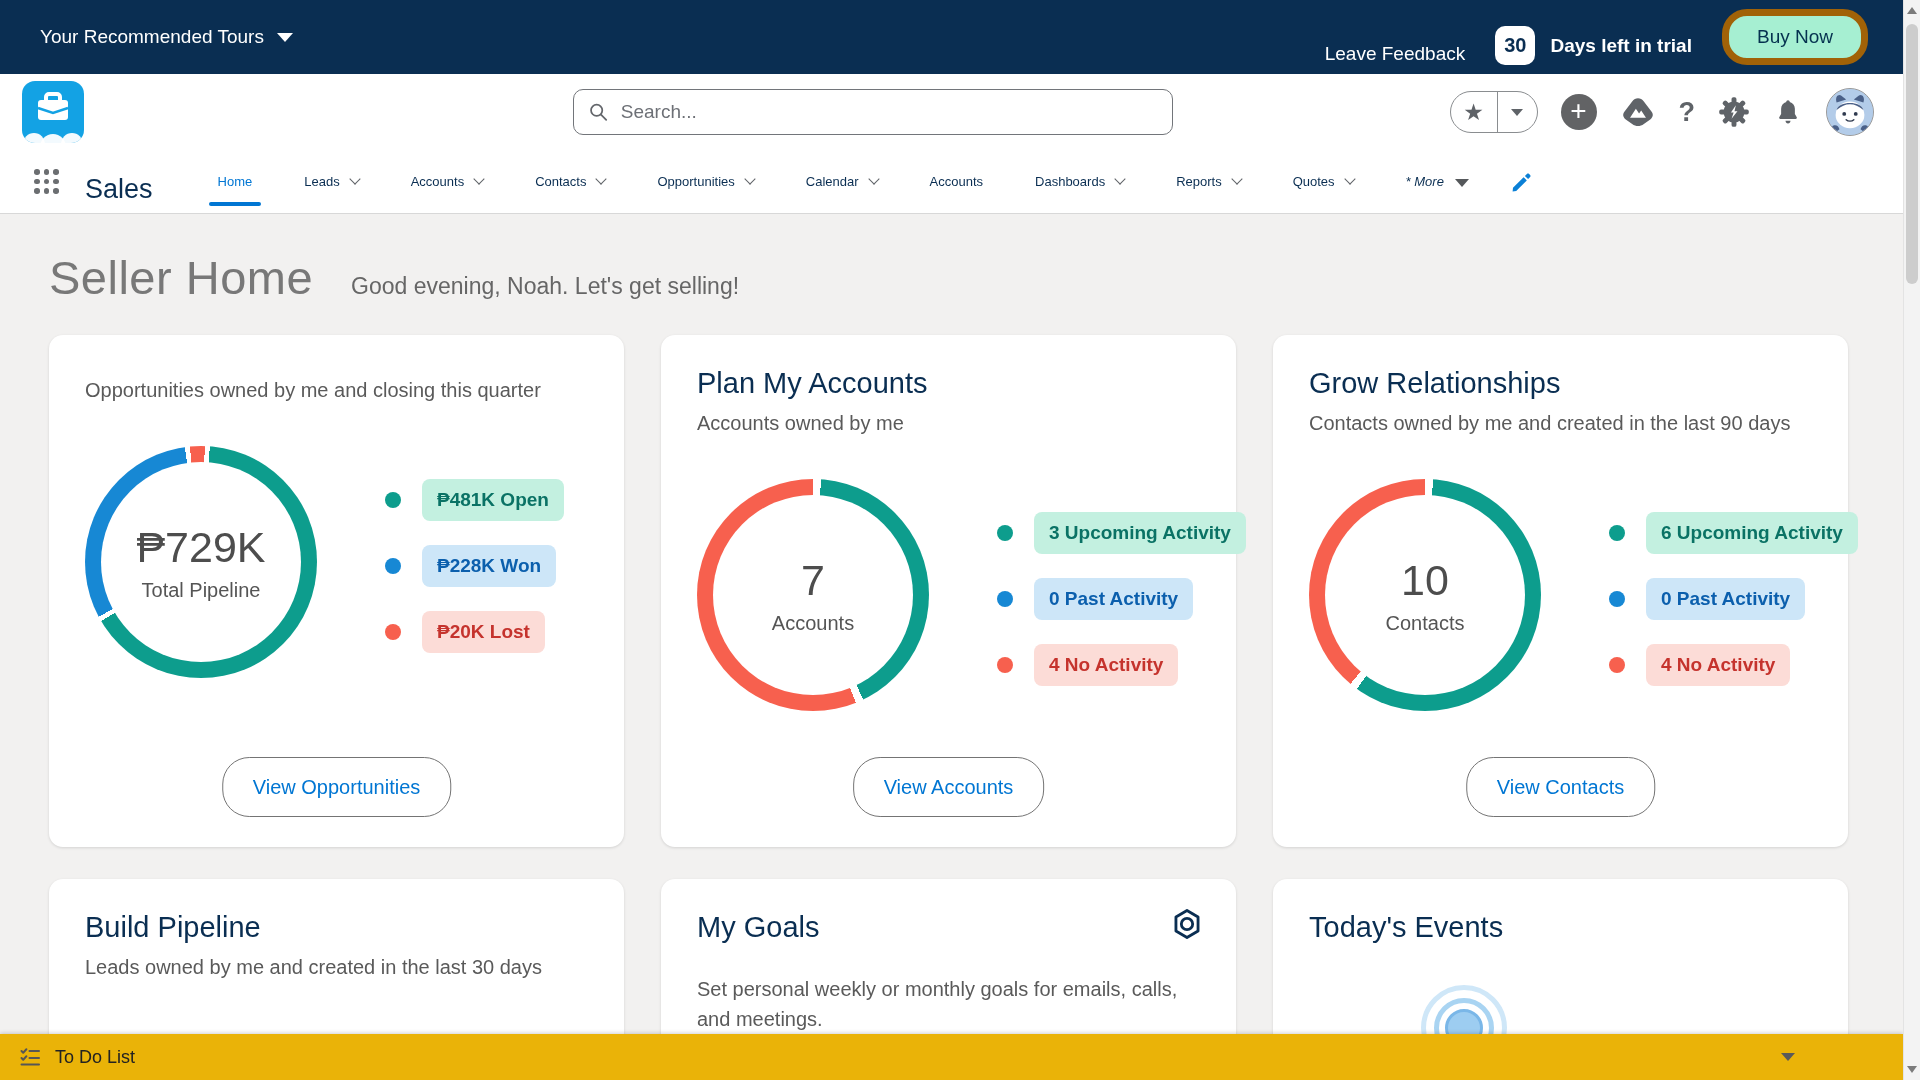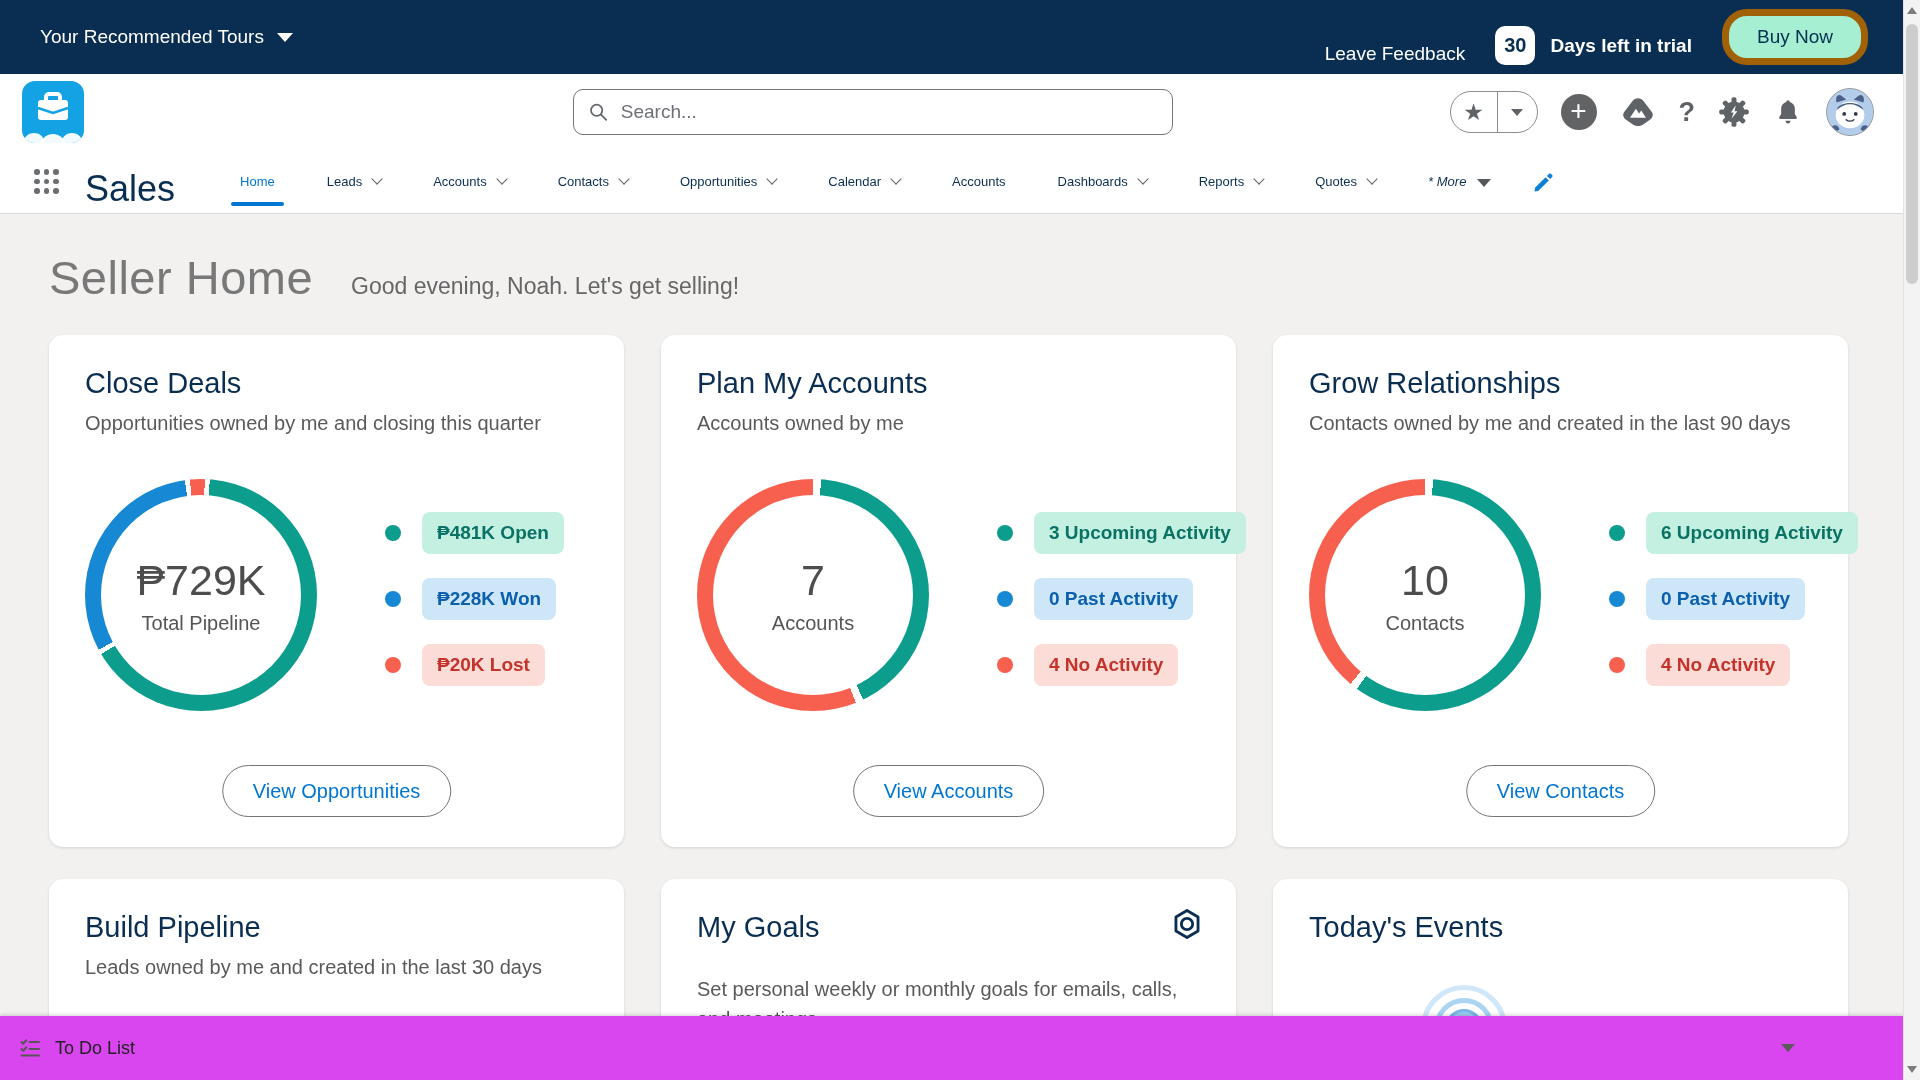--- a/index.html
+++ b/index.html
@@ -34,21 +34,21 @@
   .tri-down-gray { width:0; height:0; border-left:6px solid transparent; border-right:6px solid transparent; border-top:7px solid #5f6368; }
   .plus-circle { width:36px; height:36px; border-radius:50%; background:#626365; color:#fff; display:flex; align-items:center; justify-content:center; font-size:28px; line-height:1; cursor:pointer; padding-bottom:3px; }
   .hicon { display:flex; align-items:center; justify-content:center; cursor:pointer; }
   .q-mark { font-size:27px; font-weight:700; color:#5f6368; }
   .avatar { width:48px; height:48px; border-radius:50%; border:1px solid #9a9a9a; overflow:hidden; cursor:pointer; background:#b3cce9; }
 
   
   .navbar { height:64px; background:#fff; border-bottom:1px solid #d8d8d8; display:flex; align-items:center; padding-left:34px; }
   .waffle { width:25px; height:25px; display:grid; grid-template-columns:repeat(3,1fr); gap:4px; margin-right:26px; cursor:pointer; }
   .waffle i { width:5.5px; height:5.5px; border-radius:50%; background:#6b6e71; }
-  .app-name { font-size:36px; color:var(--navy); margin-right:62px; cursor:default;margin-top:15px; }
+  .app-name { font-size:27px; color:var(--navy); margin-right:62px; cursor:default;margin-top:15px; }
   .tabs { display:flex; align-items:center; gap:46px; height:100%; }
   .tab { position:relative; height:100%; display:flex; align-items:center; gap:11px; font-size:13px; color:var(--navy); cursor:pointer; padding:0 3px; white-space:nowrap; }
   .chev { width:8px; height:8px; border-right:1.7px solid #5f6368; border-bottom:1.7px solid #5f6368; transform:rotate(45deg); margin-top:-5px; }
   .tab.active { color:var(--accent); }
   .tab.active::after { content:""; position:absolute; left:-6px; right:-6px; bottom:7px; height:4px; border-radius:2px; background:var(--accent); }
   .tab.more { font-style:italic; }
   .tri-solid { width:0; height:0; border-left:7px solid transparent; border-right:7px solid transparent; border-top:8px solid #55585b; margin-top:2px; }
   .nav-pencil { margin-left:38px; cursor:pointer; display:flex; align-items:center; }
 
   
@@ -73,32 +73,32 @@
   .legend-item { display:flex; align-items:center; gap:21px;font-weight:bold; }
   .dot { width:16px; height:16px; border-radius:50%; flex:none; }
   .pill { border-radius:8px; padding:10px 15px; font-size:19px; white-space:nowrap; }
   .li-teal .dot { background:var(--teal); }
   .li-teal .pill { background:var(--teal_bg); color:var(--teal_text); }
   .li-blue .dot { background:var(--blue); }
   .li-blue .pill { background:var(--blue_bg); color:var(--blue_text); }
   .li-red .dot { background:var(--red); }
   .li-red .pill { background:var(--red_bg); color:var(--red_text); }
 
-  .card-btn { position:absolute; left:50%; transform:translateX(-50%); bottom:30px; height:52px; padding:0 30px; border-radius:27px; border:1px solid #747474; background:#fff; color:var(--accent); font-size:20px; cursor:pointer; font-family:inherit; white-space:nowrap; }
+  .card-btn { position:absolute; left:50%; transform:translateX(-50%); bottom:30px; height:60px; padding:0 30px; border-radius:27px; border:1px solid #747474; background:#fff; color:var(--accent); font-size:20px; cursor:pointer; font-family:inherit; white-space:nowrap; }
 
   .row2 { margin-top:32px; }
   .row2 .card { height:240px; }
   .gear-btn { position:absolute; top:28px; right:32px; cursor:pointer; }
   .goals-sub { margin-top:30px !important; max-width:505px; line-height:1.5; }
   .events-illustration { position:absolute; left:148px; top:106px; width:86px; height:86px; border-radius:50%; border:5px solid #cfe7f8; display:flex; align-items:center; justify-content:center; }
   .events-ring2 { width:60px; height:60px; border-radius:50%; border:5px solid #a9d4f2; display:flex; align-items:center; justify-content:center; }
   .events-core { width:38px; height:38px; border-radius:50%; background:#9dcdf1; border:3px solid #7ab7e8; }
 
   
-  .bottom-bar { position:fixed; left:0; bottom:0; width:1903px; height:64px; background:#d946ef; box-shadow:0 -1px 4px rgba(0,0,0,.18); display:flex; align-items:center; gap:13px; padding:0 18px; z-index:30; }
+  .bottom-bar { position:fixed; left:0; bottom:0; width:1903px; height:46px; background:#eab308; box-shadow:0 -1px 4px rgba(0,0,0,.18); display:flex; align-items:center; gap:13px; padding:0 18px; z-index:30; }
   .todo-label { font-size:18px; color:#222; }
   .bar-caret { margin-left:auto; margin-right:90px; width:0; height:0; border-left:7px solid transparent; border-right:7px solid transparent; border-top:8px solid #5a5a5a; cursor:pointer; }
 
   
   .scrollbar { position:fixed; top:0; right:0; width:17px; height:1080px; background:#f3f3f3; border-left:1px solid #e3e3e3; z-index:40; }
   .sb-arrow-up { width:0; height:0; border-left:5px solid transparent; border-right:5px solid transparent; border-bottom:7px solid #7b7b7b; margin:7px auto 0; cursor:pointer; }
   .sb-thumb { position:absolute; top:24px; left:2px; width:12px; height:260px; background:#cdcdcd; border-radius:6px; cursor:grab; }
   .sb-arrow-down { position:absolute; bottom:7px; left:3px; width:0; height:0; border-left:5px solid transparent; border-right:5px solid transparent; border-top:7px solid #7b7b7b; cursor:pointer; }
 </style>
 </head>
@@ -259,21 +259,20 @@
 
 <div class="content">
   <div class="heading">
     <h1 class="page-title">Seller Home</h1>
     <span class="greeting">Good evening, Noah. Let's get selling!</span>
   </div>
 
   <div class="grid row1">
 
     <div class="card">
-      <h2>Close Deals</h2>
       <p class="sub">Opportunities owned by me and closing this quarter</p>
       <div class="chart-row">
         <div class="donut" style="background: conic-gradient(from -8deg, rgb(255, 255, 255) 0deg, rgb(255, 255, 255) 2.5deg, rgb(247, 96, 78) 2.5deg, rgb(247, 96, 78) 9.87654deg, rgb(255, 255, 255) 9.87654deg, rgb(255, 255, 255) 12.3765deg, rgb(13, 157, 141) 12.3765deg, rgb(13, 157, 141) 247.407deg, rgb(255, 255, 255) 247.407deg, rgb(255, 255, 255) 249.907deg, rgb(23, 136, 212) 249.907deg, rgb(23, 136, 212) 360deg);">
           <div class="donut-center">
             <span class="donut-value">₱729K</span>
             <span class="donut-label">Total Pipeline</span>
           </div>
         </div>
         <div class="legend">
           <div class="legend-item li-teal">

